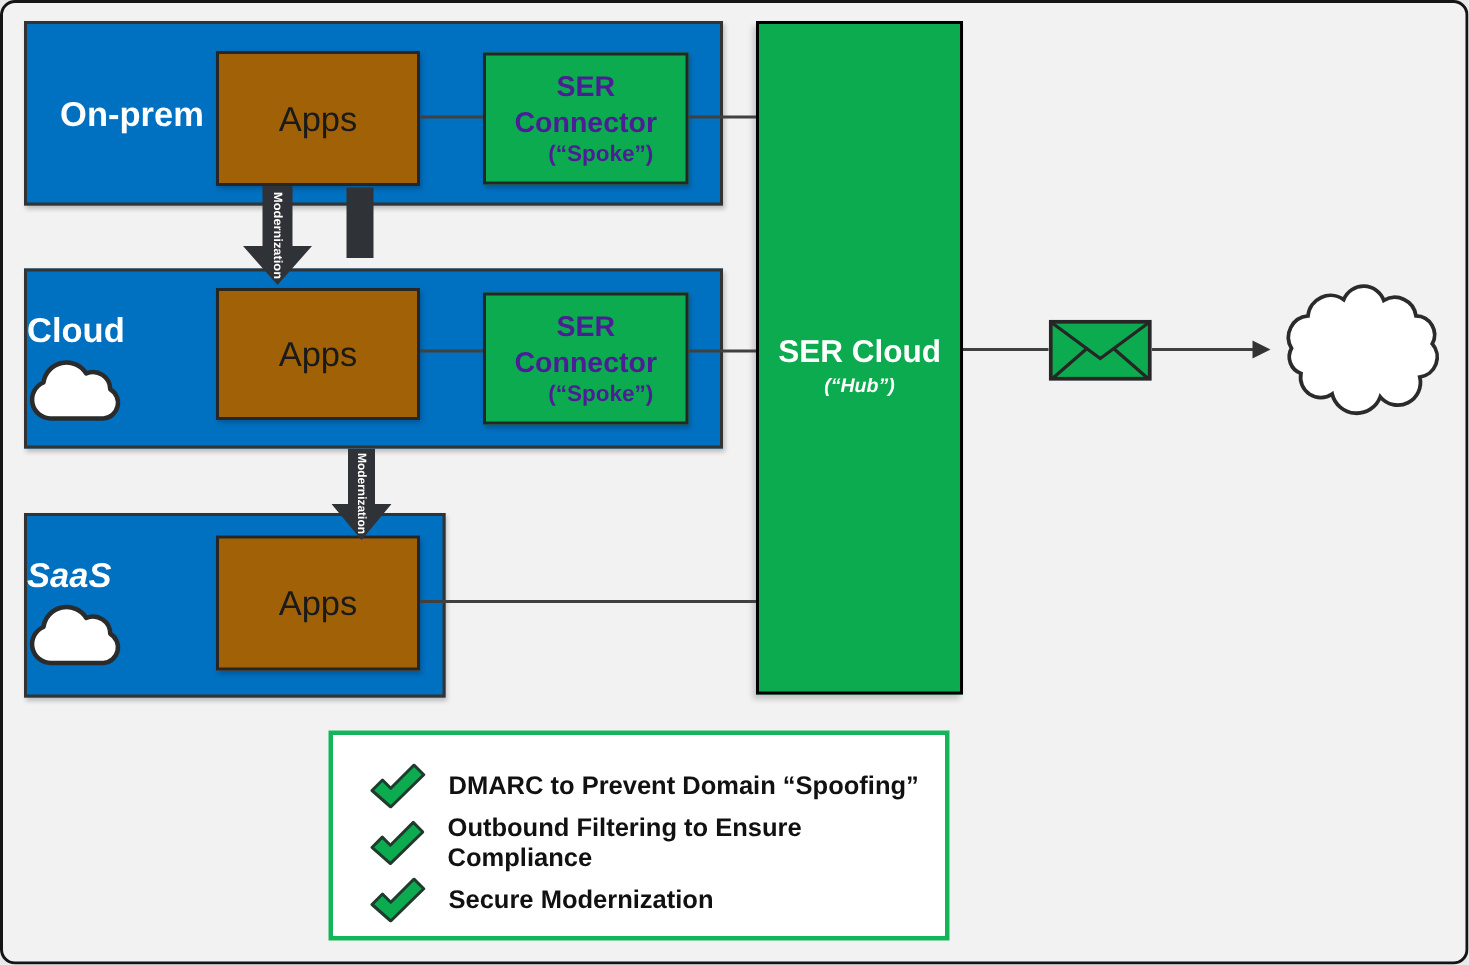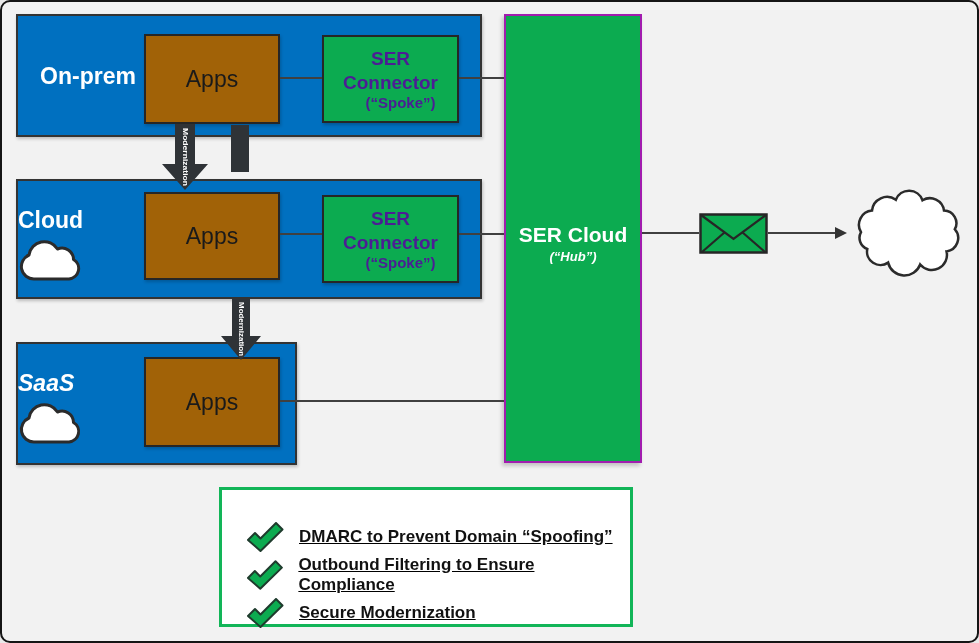--- a/index.html
+++ b/index.html
@@ -27,36 +27,36 @@
   }
   .green-box{
     position:absolute;background:#0CAB50;border:2px solid #262626;box-sizing:border-box;
     display:flex;flex-direction:column;align-items:center;justify-content:center;
     color:#4c1d95;text-align:center;box-shadow:1px 2px 3px rgba(0,0,0,.22);
   }
   .green-box .t1{font-size:19px;font-weight:bold;line-height:24px;}
   .green-box .t2{font-size:15px;font-weight:bold;line-height:16px;margin-left:20px;}
   .hub{
     position:absolute;left:502px;top:12px;width:138px;height:449px;
-    background:#0CAB50;border:2px solid #a21caf;box-sizing:border-box;
+    background:#0CAB50;border:2px solid #000000;box-sizing:border-box;
     box-shadow:-2px 3px 4px rgba(0,0,0,.2);
   }
   .hub-text{position:absolute;top:206px;left:0;width:100%;text-align:center;color:#fff;}
   .hub-text .t1{font-size:21px;font-weight:bold;line-height:26px;}
   .hub-text .t2{font-size:13px;font-weight:bold;line-height:17px;font-style:italic;}
   .hline{position:absolute;height:2px;background:#404040;}
   .arrowhead-right{
     position:absolute;width:0;height:0;
     border-top:6px solid transparent;border-bottom:6px solid transparent;
     border-left:12px solid #333;
   }
   .legacy-bar{position:absolute;left:229px;top:123px;width:18px;height:47px;background:#2F3337;}
   .legend{
     position:absolute;left:217px;top:485px;width:414px;height:140px;box-sizing:border-box;
-    background:#fff;border:3px solid #12B558;padding-top:28px;text-decoration:underline;
+    background:#fff;border:3px solid #12B558;padding-top:15px;
   }
   .legend-row{display:flex;align-items:center;height:38px;padding-left:24px;gap:15px;}
   .legend-row .txt{font-size:17px;font-weight:600;color:#111;}
   svg{display:block;}
 </style>
 </head>
 <body>
 
 <div class="frame">
 

